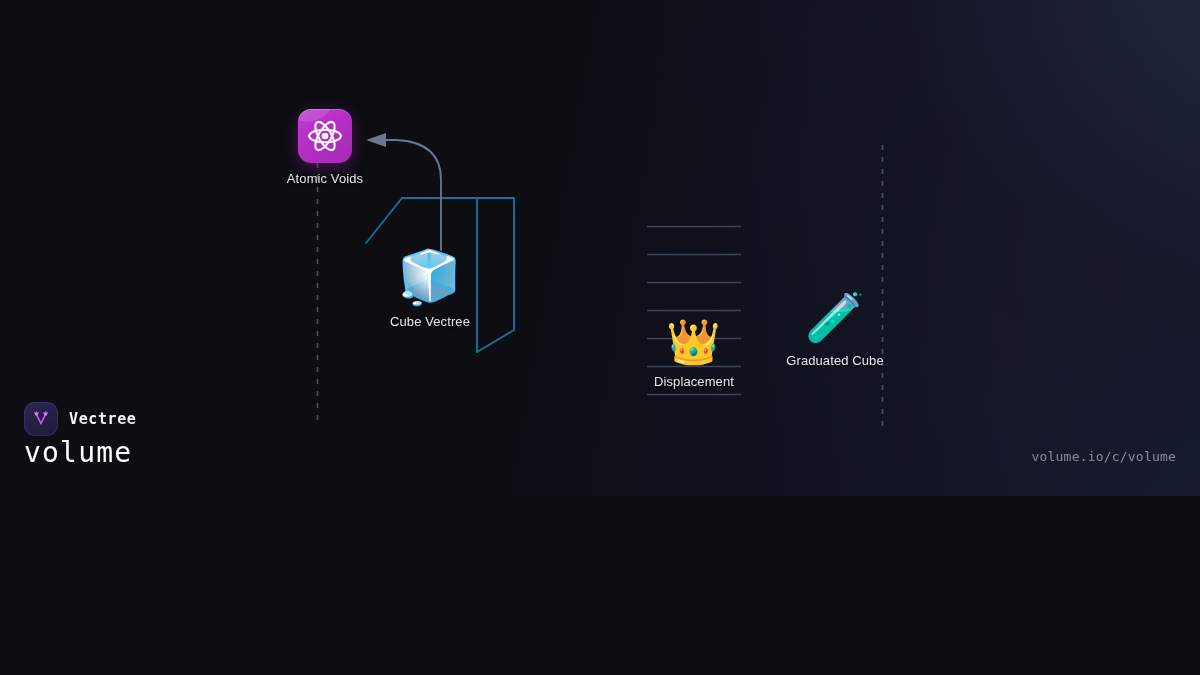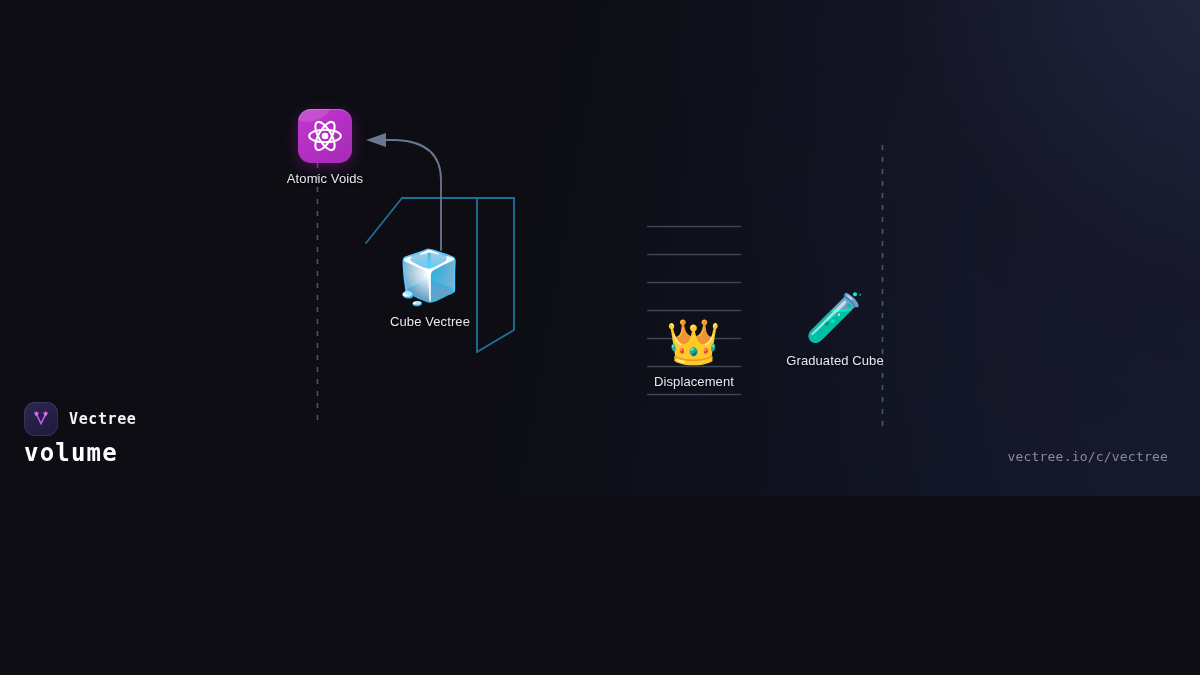--- a/index.html
+++ b/index.html
@@ -70,21 +70,21 @@
   .emoji {
     font-family: "DejaVu Sans", sans-serif;
     line-height: 1;
     display: block;
   }
   .glyph-wrap { position: relative; display: flex; align-items:center; justify-content:center; }
 
   
   #footer {
     position: absolute;
-    left: 0; right: 8px; bottom: 0;
+    left: 0; right: 0; bottom: 0;
     height: 132px;
     padding: 0 16px;
   }
   #brand-row {
     position: absolute;
     left: 24px; bottom: 60px;
     display: flex; align-items: center; gap: 11px;
   }
   .brand-mark {
     width: 34px; height: 34px;
@@ -97,22 +97,22 @@
     font-family: "DejaVu Sans Mono", "Liberation Mono", monospace;
     font-size: 15px;
     font-weight: bold;
     color: #f2f3f7;
     letter-spacing: 0.6px;
   }
   #page-title {
     position: absolute;
     left: 24px; bottom: 24px;
     font-family: "DejaVu Sans Mono", "Liberation Mono", monospace;
-    font-size: 24px;
-    font-weight: bold;
+    font-size: 28px;
+    font-weight: normal;
     color: #ffffff;
     letter-spacing: 1.2px;
     line-height: 38px;
   }
   #site-url {
     position: absolute;
     right: 24px; bottom: 32px;
     font-family: "DejaVu Sans Mono", "Liberation Mono", monospace;
     font-size: 13px;
     color: #8a8c9b;
@@ -205,16 +205,16 @@
           </g>
           <circle cx="7" cy="7" r="1.5" fill="#e07bff"></circle>
           <circle cx="17" cy="7" r="1.5" fill="#e07bff"></circle>
         </svg>
       </div>
       <div class="brand-name">Vectree</div>
     </div>
 
     <div id="page-title">volume</div>
 
-    <div id="site-url">vectree.io/c/vectree</div>
+    <div id="site-url">volume.io/c/volume</div>
   </div>
 
 </div>
 
 </body></html>

